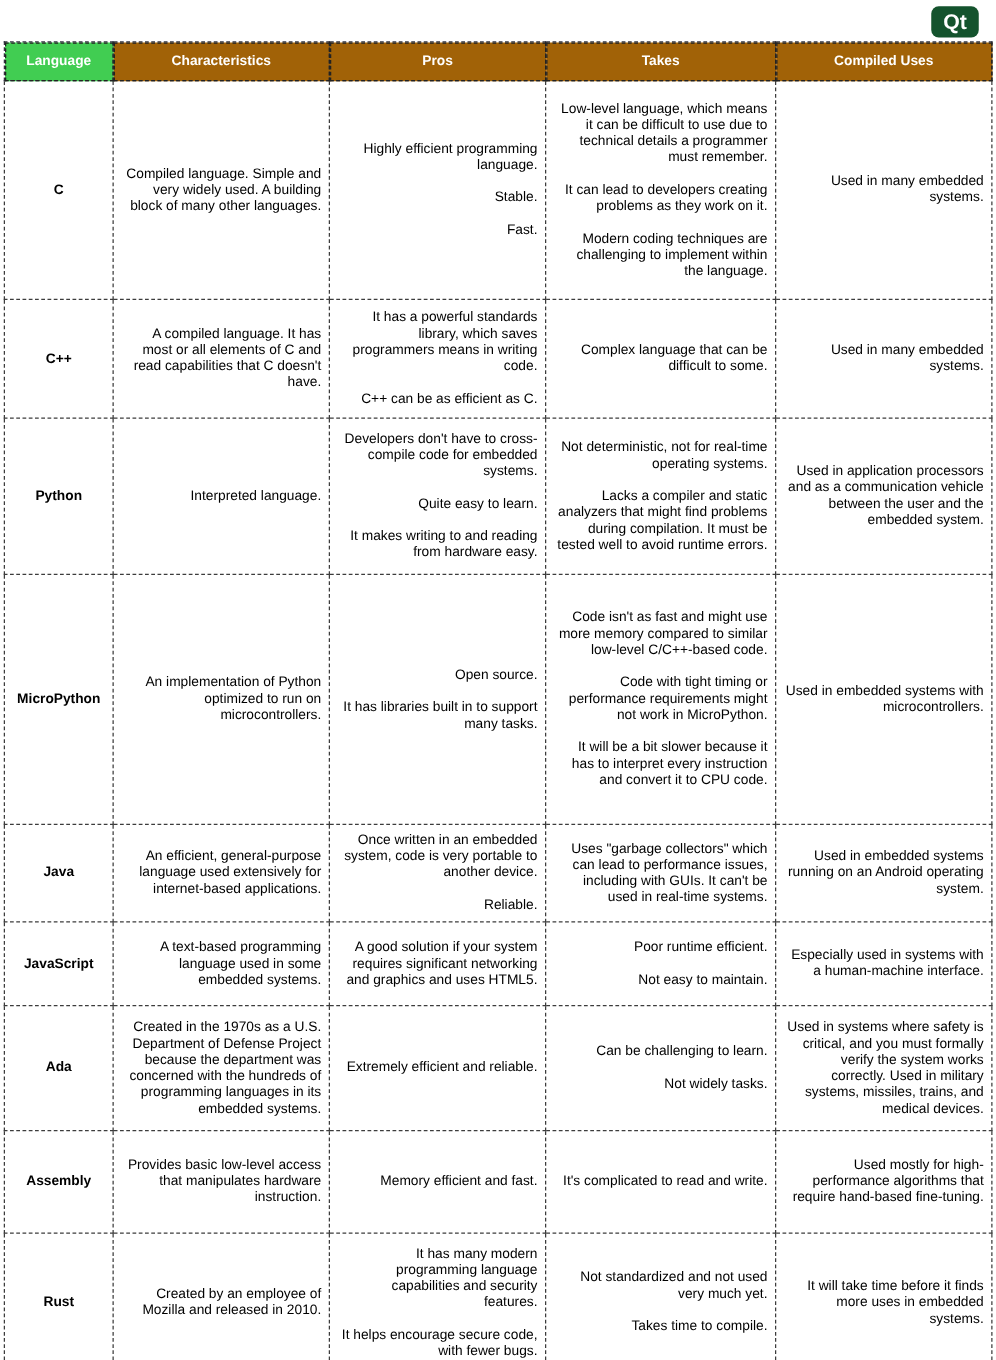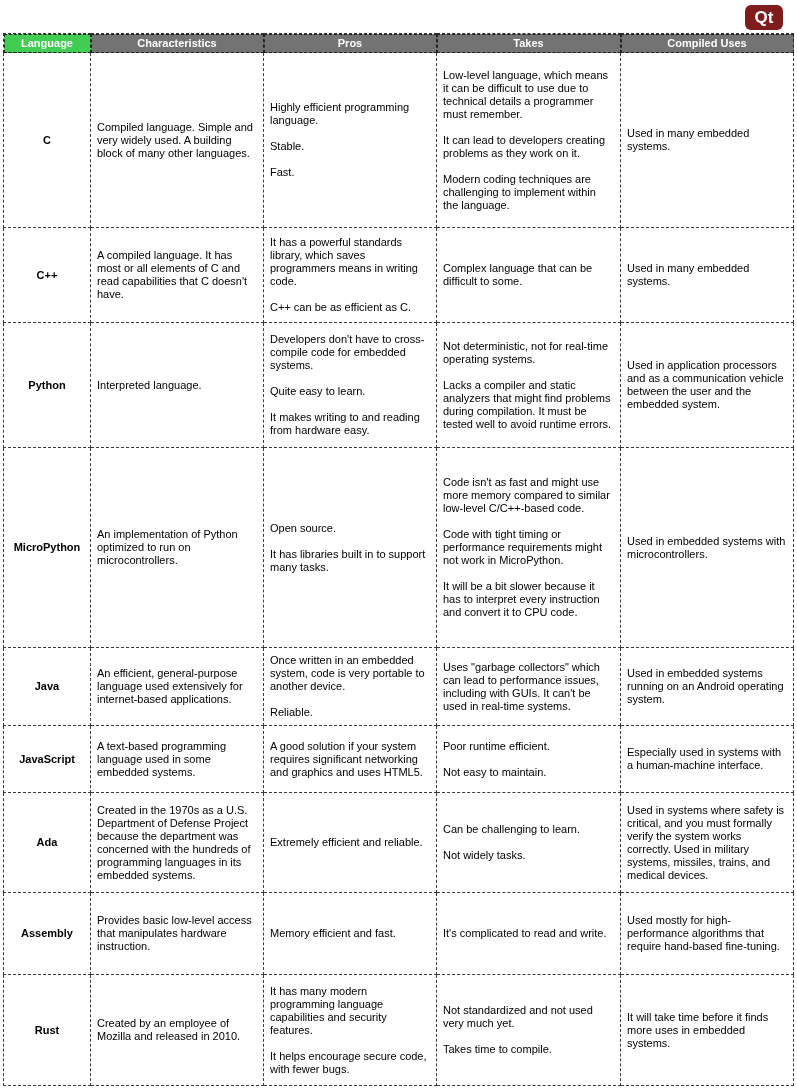--- a/index.html
+++ b/index.html
@@ -7,21 +7,21 @@
   body {
     width: 797px; height: 1088px;
     font-family: "Liberation Sans", sans-serif;
     position: relative;
     color: #000;
   }
   .logo {
     position: absolute;
     top: 5px; right: 14px;
     width: 38px; height: 25px;
-    background: #7f1d1d;
+    background: #14532d;
     border-radius: 6px;
     display: flex; align-items: center; justify-content: center;
     color: #fff; font-weight: bold; font-size: 17px;
     letter-spacing: 0;
   }
   table.lang-table {
     position: absolute;
     top: 33px; left: 3px;
     width: 790px;
     border-collapse: collapse;
@@ -31,36 +31,36 @@
   }
   .lang-table col.c0 { width: 87px; }
   .lang-table col.c1 { width: 173px; }
   .lang-table col.c2 { width: 173px; }
   .lang-table col.c3 { width: 184px; }
   .lang-table col.c4 { width: 173px; }
   .lang-table th, .lang-table td {
     border: 1px dashed #3c3c3c;
     vertical-align: middle;
   }
-  .lang-table thead tr { height: 19px; }
+  .lang-table thead tr { height: 31px; }
   .lang-table th {
-    background: #737373;
+    background: #a16207;
     color: #ffffff;
     font-weight: bold;
     font-size: 11px;
     text-align: center;
     border-color: #333440;
     outline: 1px dashed #222;
     outline-offset: -1px;
   }
   .lang-table th.green { background: #41cd52; }
   .lang-table td {
     padding: 4px 6px;
     white-space: pre-line;
-    text-align: left;
+    text-align: right;
   }
   .lang-table td.lang {
     font-weight: bold;
     text-align: center;
     white-space: normal;
   }
   tr.r0 { height: 175px; }
   tr.r1 { height: 95px; }
   tr.r2 { height: 125px; }
   tr.r3 { height: 200px; }

